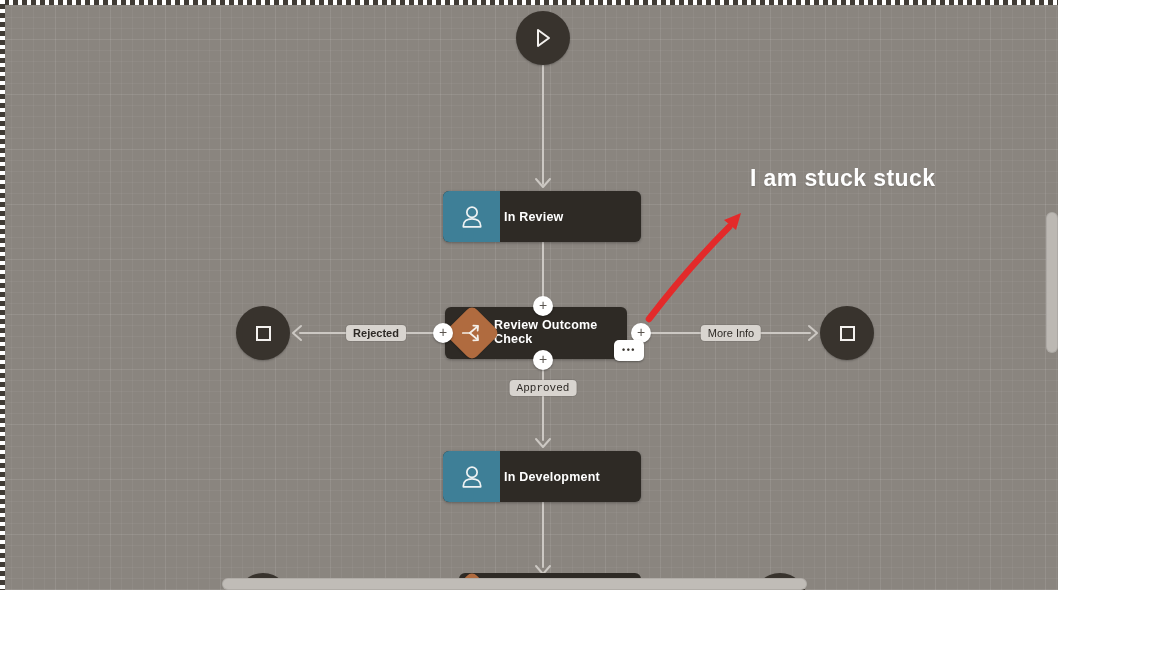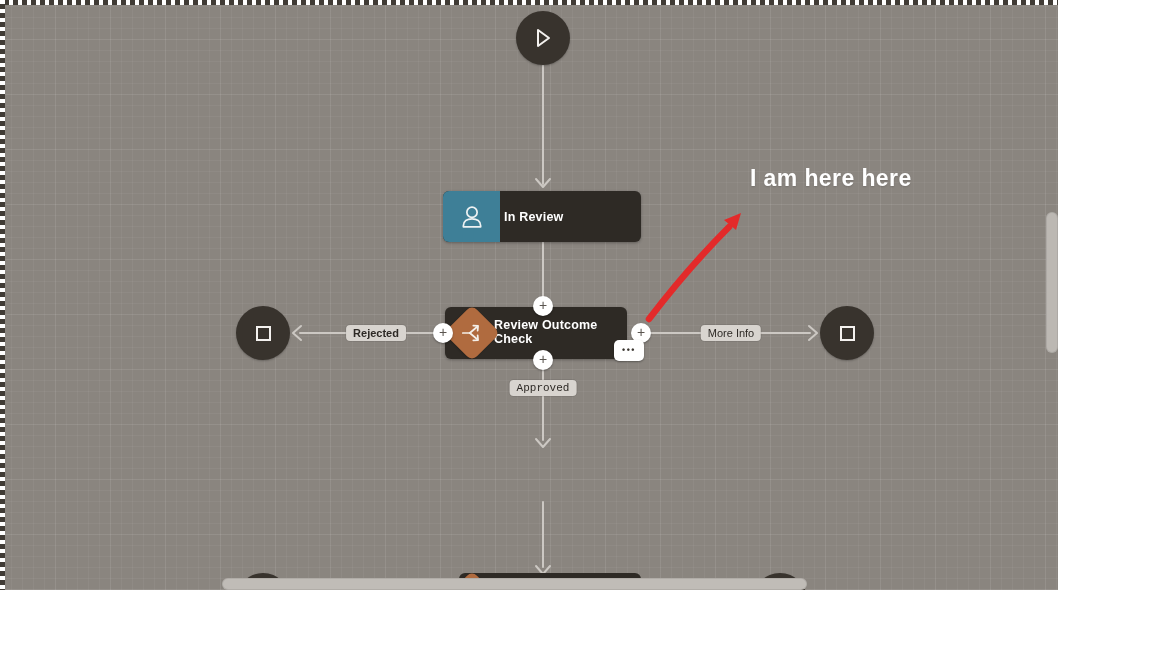--- a/index.html
+++ b/index.html
@@ -183,27 +183,36 @@
       <span class="stop-square"></span>
     </div>
     <div class="event-circle" style="left:820px; top:306px;">
       <span class="stop-square"></span>
     </div>
 
     <div class="edge-pill" style="left:376px; top:333px;font-weight:bold;">Rejected</div>
     <div class="edge-pill" style="left:731px; top:333px;">More Info</div>
     <div class="edge-pill" style="left:543px; top:388px;font-family:Liberation Mono, monospace;">Approved</div>
 
+    <div class="task-node" style="left:443px; top:451px;">
+      <div class="task-icon" style="background:#3e7f97;">
+        <svg width="28" height="28" viewBox="0 0 24 24" fill="none" stroke="#eef2f3" stroke-width="1.5" stroke-linejoin="round">
+          <circle cx="12" cy="8" r="4.4"></circle>
+          <path d="M4.6 20.4 v-1 c0-3.9 3.3-5.9 7.4-5.9 s7.4 2 7.4 5.9 v1 z"></path>
+        </svg>
+      </div>
+      <div class="task-label">In Development</div>
+    </div>
 
     <div class="event-circle" style="left:236px; top:573px;"></div>
     <div class="event-circle" style="left:753px; top:573px;"></div>
     <div class="abs" style="left:459px; top:573px; width:182px; height:30px; background:#2e2a25; border-radius:6px;"></div>
     <div class="diamond" style="left:452px; top:579px;"></div>
 
-    <div class="annotation-text">I am here here</div>
+    <div class="annotation-text">I am stuck stuck</div>
 
     <div class="scroll-thumb-h"></div>
     <div class="scroll-thumb-v"></div>
 
     <div class="dash-top"></div>
     <div class="dash-left"></div>
   </div>
 </div>
 
 </body></html>

